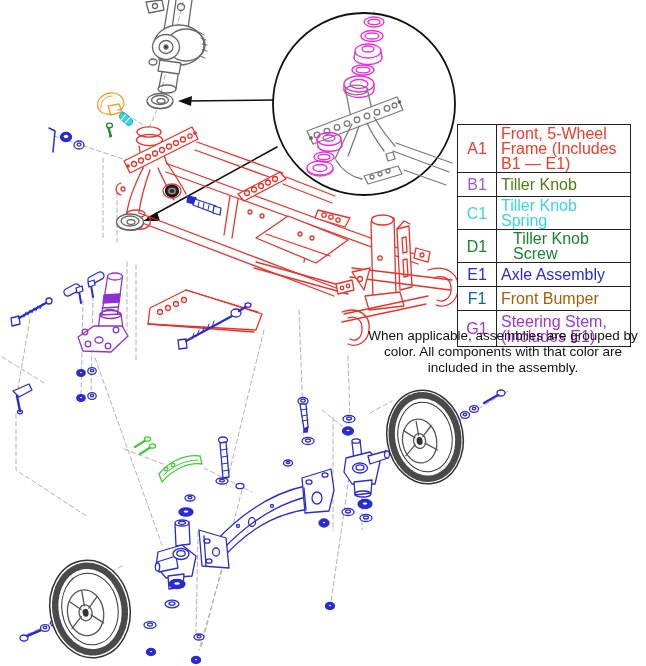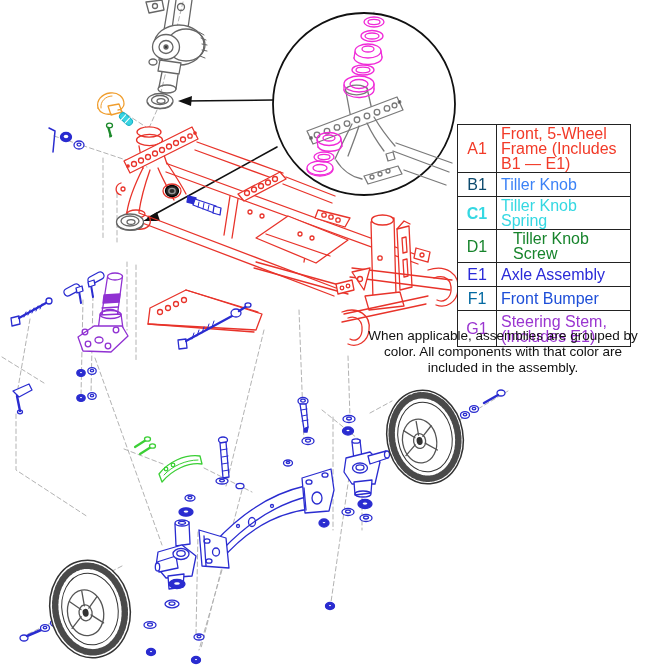--- a/index.html
+++ b/index.html
@@ -513,38 +513,38 @@
 
 </svg>
 
 <table class="legend">
   <tbody>
         <tr class="">
     <td class="code r2" style="color: rgb(242, 58, 40);">A1</td>
     <td class="lbl" style="color: rgb(242, 58, 40);">Front, 5-Wheel Frame (Includes B1 — E1)</td>
   </tr>
   <tr>
-    <td class="code r1" style="color: #0c4a6e;">B1</td>
-    <td class="lbl" style="color: #3b82f6; margin-top: 23px;">Tiller Knob</td>
+    <td class="code r1" style="color: #8b5cf6;">B1</td>
+    <td class="lbl" style="color: #4d7c0f; margin-top: 23px;">Tiller Knob</td>
   </tr>
   <tr>
-    <td class="code r1" style="color: rgb(53, 216, 226); font-weight: bold;">C1</td>
+    <td class="code r1" style="color: rgb(53, 216, 226);">C1</td>
     <td class="lbl" style="color: rgb(53, 216, 226); margin-left: 10px;">Tiller Knob Spring</td>
   </tr>
   <tr>
     <td class="code r1" style="color: rgb(23, 132, 44);">D1</td>
     <td class="lbl" style="color: rgb(23, 132, 44); padding-left: 16px;">Tiller Knob Screw</td>
   </tr>
   <tr>
     <td class="code r1" style="color: rgb(42, 42, 216); margin-top: 23px;">E1</td>
     <td class="lbl" style="color: rgb(42, 42, 216); margin-left: 20px;">Axle Assembly</td>
   </tr>
   <tr>
     <td class="code r1" style="color: #0369a1;">F1</td>
-    <td class="lbl" style="color: #1d4ed8;">Front Bumper</td>
+    <td class="lbl" style="color: #a16207;">Front Bumper</td>
   </tr>
   <tr>
     <td class="code r2" style="color: rgb(154, 53, 208);">G1</td>
     <td class="lbl" style="color: rgb(154, 53, 208);">Steering Stem, (Includes E1)</td>
   </tr>
 </tbody>
     </table>
 
 <div class="note">When applicable, assemblies are grouped by color. All components with that color are included in the assembly.</div>
 

